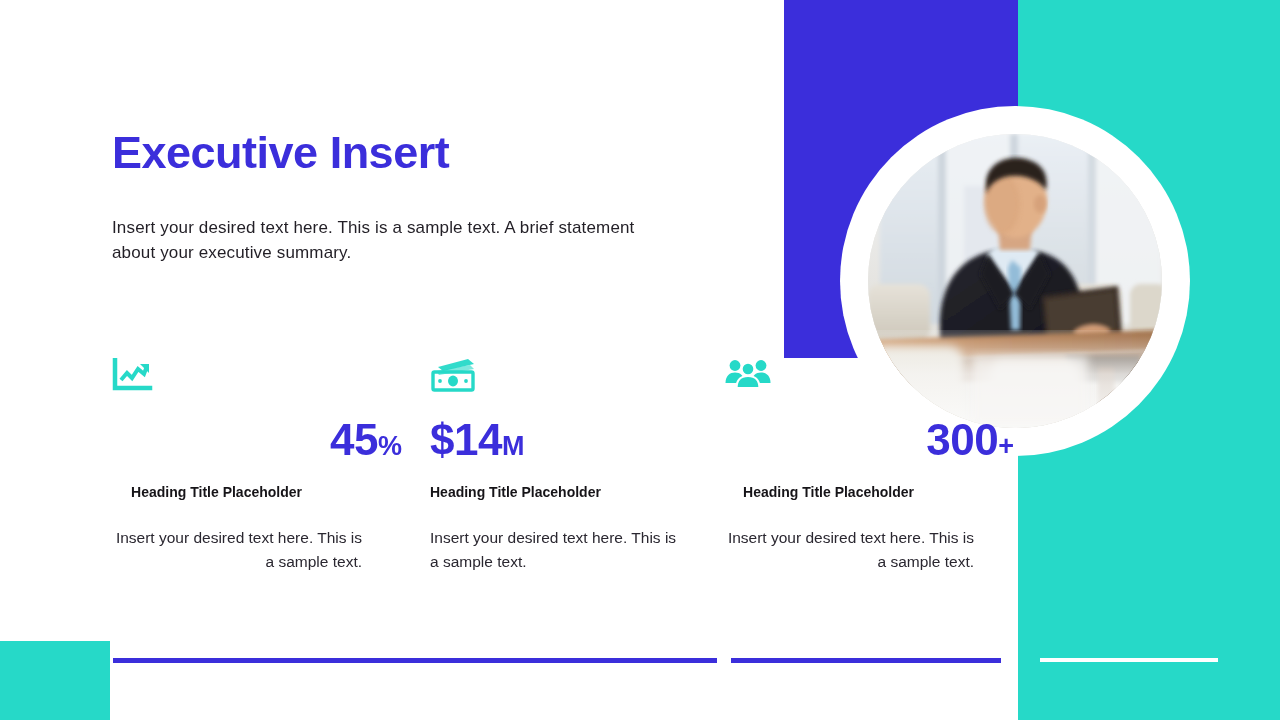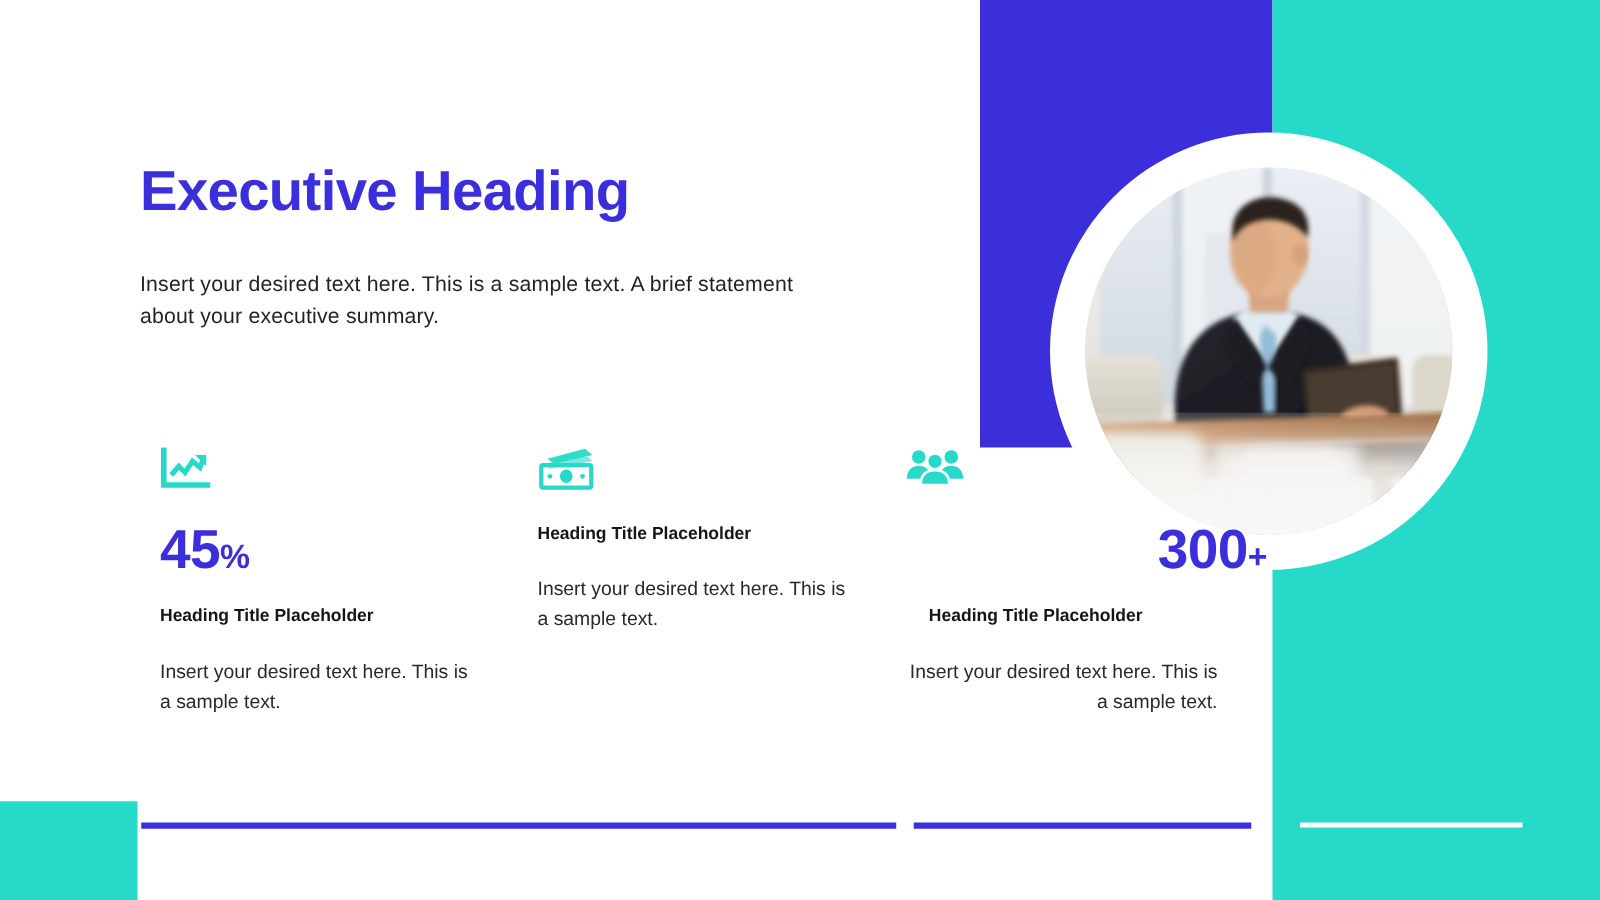--- a/index.html
+++ b/index.html
@@ -46,21 +46,21 @@
     letter-spacing:-0.5px; line-height:1.1;
   }
   #intro-text {
     position:absolute; left:112px; top:215px; width:560px;
     font-size:17px; color:#221f26; line-height:1.48;
     letter-spacing:0.15px;
   }
 
   
   .stat-col { position:absolute; top:358px; width:290px; }
-  #stat-col-0 { left:128px; }
+  #stat-col-0 { left:112px;text-align:right; }
   #stat-col-1 { left:430px; }
   #stat-col-2 { left:724px;text-align:right; }
 
   .stat-icon { height:38px; display:block; }
   .stat-icon svg { display:block; }
 
   .stat-value {
     margin-top:22px;
     font-size:44px; font-weight:bold; color:#3b2edb;
     line-height:1; letter-spacing:-0.5px;
@@ -186,21 +186,21 @@
       <g filter="url(#softer)">
         <rect x="0" y="212" width="96" height="82" rx="16" fill="#e9e5da"></rect>
         <rect x="122" y="226" width="90" height="68" rx="14" fill="#dfdbd1"></rect>
       </g>
       <rect x="0" y="196" width="294" height="98" fill="url(#fgBlur)"></rect>
       <rect x="104" y="222" width="116" height="72" fill="#f7f6f4" opacity="0.75" filter="url(#softer)"></rect>
     </svg>
   </div>
 </div>
 
-<h1 id="page-title">Executive Heading</h1>
+<h1 id="page-title">Executive Insert</h1>
 <p id="intro-text">Insert your desired text here. This is a sample text. A brief statement about your executive summary.</p>
 
 <div class="stat-col" id="stat-col-0">
   <span class="stat-icon">
     <svg width="42" height="34" viewBox="0 0 42 34">
       <path d="M3 2 L3 30 L38 30" fill="none" stroke="#26d9c8" stroke-width="4.5" stroke-linecap="square"></path>
       <path d="M9 22 L15 15 L20 20 L26 11 L32 16 L35 8" fill="none" stroke="#26d9c8" stroke-width="4" stroke-linejoin="miter" stroke-linecap="butt"></path>
       <path d="M28 6 L37 6 L37 15 Z" fill="#26d9c8"></path>
     </svg>
   </span>
@@ -215,20 +215,23 @@
   <span class="stat-icon">
     <svg width="48" height="34" viewBox="0 0 48 34">
       <path d="M8 9 L38 1 L44 6 L13 13 Z" fill="#26d9c8" opacity="0.95"></path>
       <path d="M6 13 L40 7 L44 11 L9 17 Z" fill="#26d9c8" opacity="0.6"></path>
       <rect x="3" y="14" width="40" height="18" rx="1.5" fill="none" stroke="#26d9c8" stroke-width="3.4"></rect>
       <ellipse cx="23" cy="23" rx="5" ry="5.4" fill="#26d9c8"></ellipse>
       <circle cx="10" cy="23" r="1.9" fill="#26d9c8"></circle>
       <circle cx="36" cy="23" r="1.9" fill="#26d9c8"></circle>
     </svg>
   </span>
+  <div class="stat-value">
+    <span>$14</span><span class="suffix">M</span>
+  </div>
   <div class="stat-heading">Heading Title Placeholder</div>
   <div class="stat-desc">Insert your desired text here. This is a sample text.</div>
 </div>
 
 <div class="stat-col" id="stat-col-2">
   <span class="stat-icon">
     <svg width="48" height="30" viewBox="0 0 48 30">
       <circle cx="11" cy="7.5" r="5.4" fill="#26d9c8"></circle>
       <path d="M1.5 25 C1.5 17.5 6 14.5 11 14.5 C16 14.5 20.5 17.5 20.5 25 Z" fill="#26d9c8"></path>
       <circle cx="37" cy="7.5" r="5.4" fill="#26d9c8"></circle>

